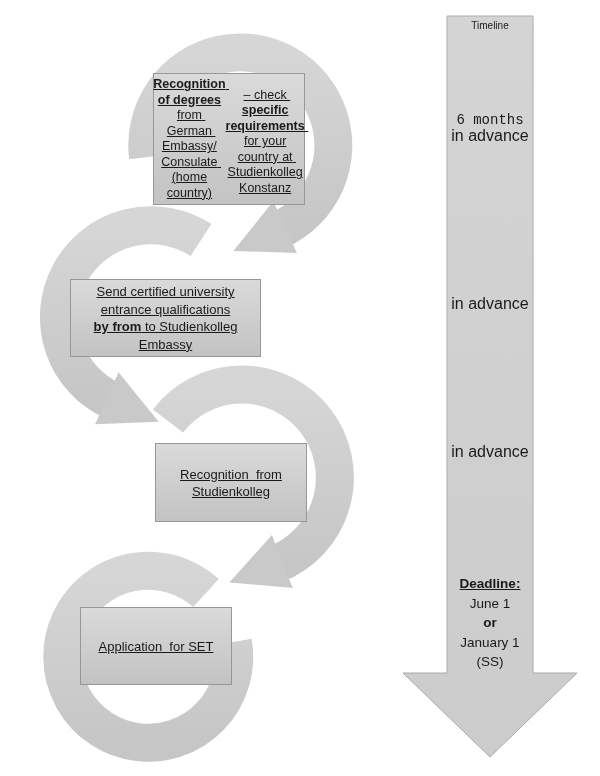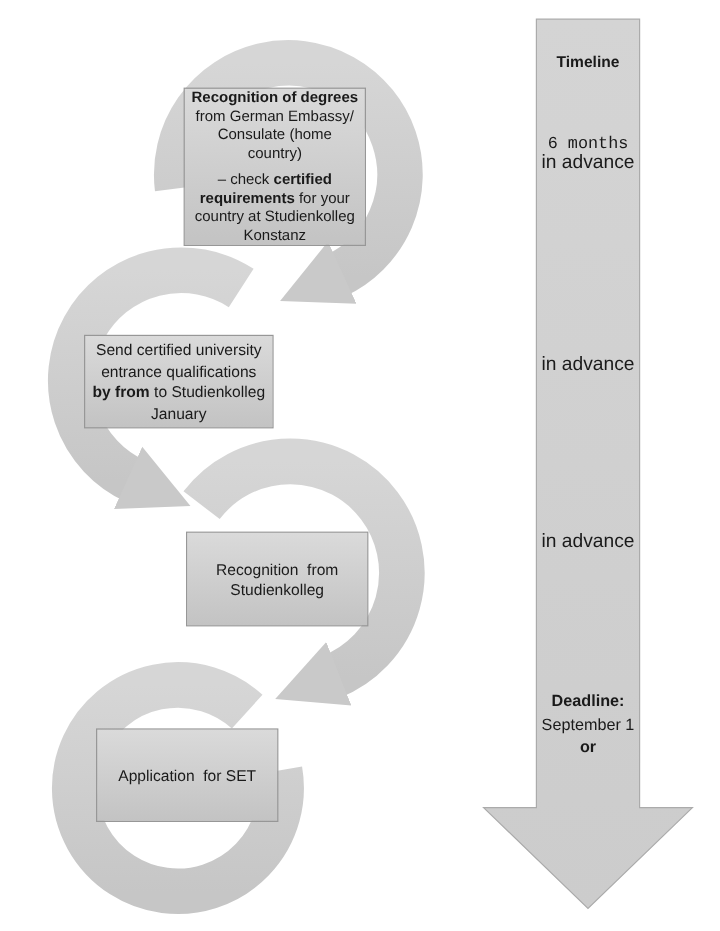--- a/index.html
+++ b/index.html
@@ -6,41 +6,41 @@
   .stage{
     position:relative;width:600px;height:776px;background:#ffffff;overflow:hidden;
     font-family:"Liberation Sans",sans-serif;color:#1a1a1a;
   }
   svg.arrow-layer{position:absolute;left:0;top:0;}
   
   .step{
     position:absolute;box-sizing:border-box;
     background:linear-gradient(#dadada,#c3c3c3);
     border:1px solid #979797;
-    display:flex;flex-direction:column;align-items:center;justify-content:center;
-    text-align:center;color:#1a1a1a;
+    display:flex;flex-direction:row;align-items:center;justify-content:center;
+    text-align:center;color:#1a1a1a;text-decoration:underline;
   }
   .step .p{white-space:pre-wrap;}
   .b{font-weight:bold;}
   #step1{left:153px;top:73px;width:152px;height:132px;font-size:12.5px;line-height:15.5px;}
   #step1 .p2{margin-top:6px;}
-  #step2{left:70px;top:279px;width:158px;height:78px;font-size:13px;line-height:17.5px;}
+  #step2{left:70px;top:279px;width:191px;height:78px;font-size:13px;line-height:17.5px;}
   #step3{left:155px;top:443px;width:152px;height:79px;font-size:13px;line-height:17px;}
   #step4{left:80px;top:607px;width:152px;height:78px;font-size:13px;line-height:17px;}
   
   .tl-text{position:absolute;left:433px;width:114px;text-align:center;}
-  .tl-header{top:20px;font-size:13px;font-weight:bold;margin-top:24px;}
+  .tl-header{top:20px;font-size:10px;font-weight:normal;}
   .milestone{line-height:18px;}
   .milestone .ml-label{font-size:14px;font-family:Liberation Mono, monospace;}
   .milestone .ml-detail{font-size:16px;line-height:14px;}
   #m1{top:111px;}
   #m2{top:297px;}
   #m3{top:445px;}
   .deadline{top:574px;font-size:13.5px;line-height:19.5px;}
-  .deadline .dl-heading{font-weight:bold;}
+  .deadline .dl-heading{font-weight:bold;text-decoration:underline;}
 </style>
 </head>
 <body>
 
 <div class="stage">
 
   <svg class="arrow-layer" width="600" height="776" viewBox="0 0 600 776">
     <defs>
       <linearGradient id="gRing" x1="0" y1="0" x2="0" y2="1">
         <stop offset="0" stop-color="#d6d6d6"></stop>
@@ -64,31 +64,31 @@
     <path d="M 168 421 A 93 93 0 1 1 276 564" fill="none" stroke="url(#gRing)" stroke-width="38" marker-end="url(#head)"></path>
 
     <polygon points="447,16 533,16 533,673 577,673 490,757 403,673 447,673" fill="url(#gArrow)" stroke="#ababab" stroke-width="1"></polygon>
   </svg>
 
   <div class="step" id="step1">
     <div class="p p1"><span class="b">Recognition of degrees</span><span>
 from German Embassy/
 Consulate (home
 country)</span></div>
-    <div class="p p2"><span>– check </span><span class="b">certified
+    <div class="p p2"><span>– check </span><span class="b">specific
 requirements</span><span> for your
 country at Studienkolleg
 Konstanz</span></div>
   </div>
 
   <div class="step" id="step2">
     <div class="p"><span>Send certified university
 entrance qualifications
 </span><span class="b">by from</span><span> to Studienkolleg
-January</span></div>
+Embassy</span></div>
   </div>
 
   <div class="step" id="step3">
     <div class="p">Recognition  from
 Studienkolleg</div>
   </div>
 
   <div class="step" id="step4">
     <div class="p">Application  for SET</div>
   </div>
@@ -103,17 +103,19 @@
   <div class="tl-text milestone" id="m2">
     <div class="ml-detail">in advance</div>
   </div>
 
   <div class="tl-text milestone" id="m3">
     <div class="ml-detail">in advance</div>
   </div>
 
   <div class="tl-text deadline">
     <div class="dl-heading">Deadline:</div>
-    <div>September 1</div>
+    <div>June 1</div>
     <div class="b">or</div>
+    <div>January 1</div>
+    <div>(SS)</div>
   </div>
 
 </div>
 
 </body></html>

